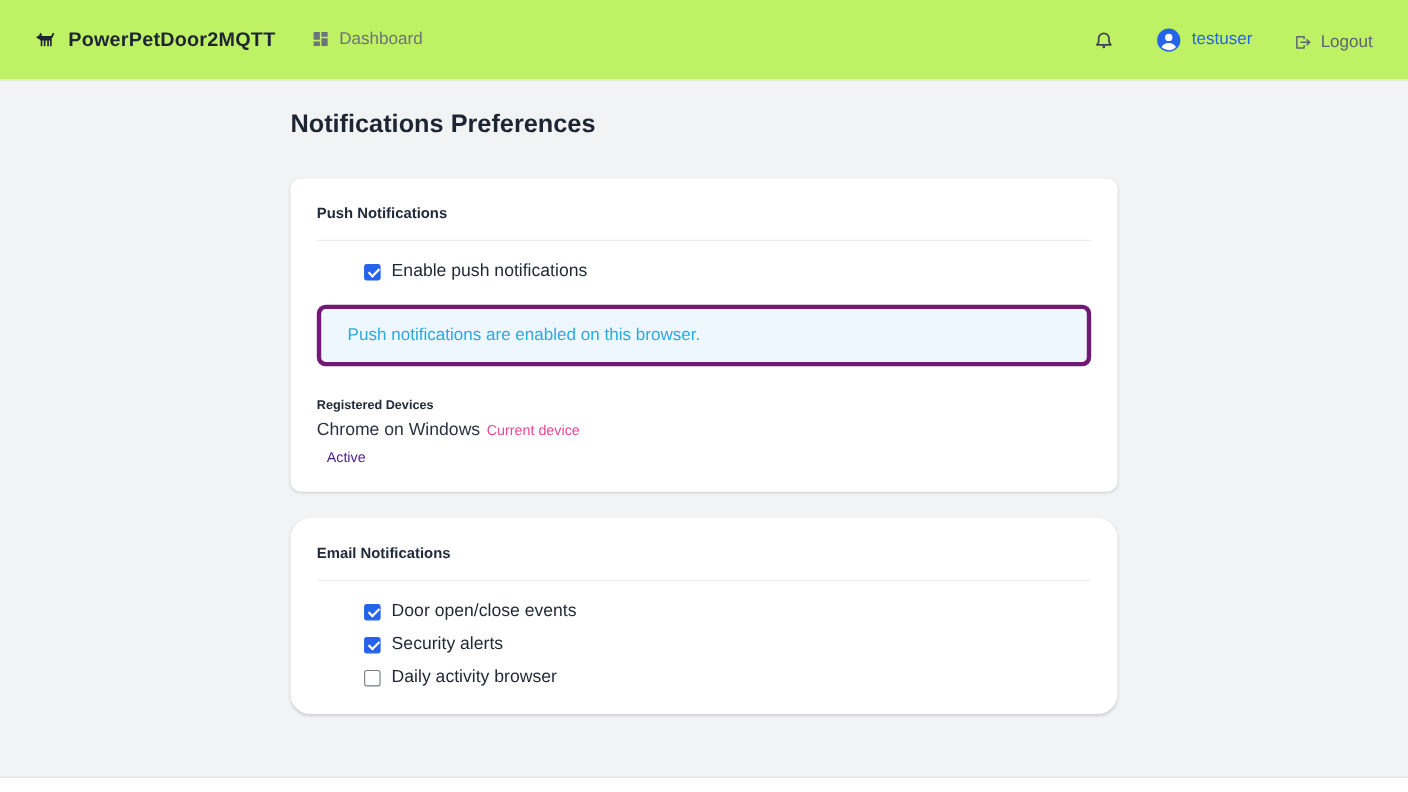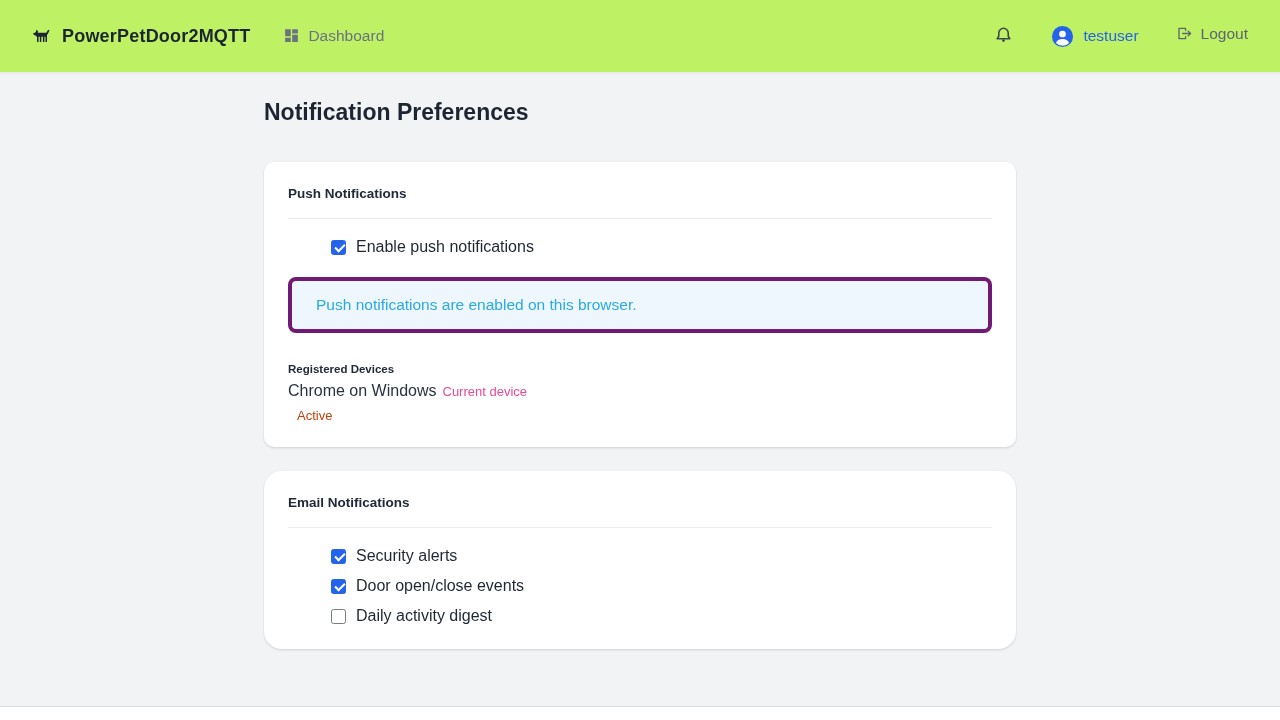--- a/index.html
+++ b/index.html
@@ -24,21 +24,21 @@
     box-shadow: 0 1px 2px rgba(0,0,0,0.04);
   }
   .brand { display: flex; align-items: center; gap: 10px; }
   .brand-title { font-size: 18px; font-weight: 700; color: #1e2532; letter-spacing: 0.2px; }
   .nav { margin-left: 33px; display: flex; align-items: center; }
   .nav-item {
     display: flex; align-items: flex-start; gap: 8px;
     color: #6b7280; font-size: 15.5px; cursor: pointer;
     text-decoration: none;
   }
-  .header-right { margin-left: auto; display: flex; align-items: flex-start; gap: 37px; }
+  .header-right { margin-left: auto; display: flex; align-items: flex-end; gap: 37px; }
   .icon-btn { background: none; border: none; cursor: pointer; display: flex; align-items: center; padding: 0; }
   .user-chip { display: flex; align-items: center; gap: 9px; cursor: pointer; text-decoration: none; }
   .user-name { color: #2563eb; font-size: 15.5px; }
   .logout { display: flex; align-items: center; gap: 8px; color: #5d6570; font-size: 15.5px; background: none; border: none; cursor: pointer; }
 
   
   .main { flex: 1 1 auto; overflow: hidden; }
   .container { width: 752px; margin: 0 auto; padding-top: 26px; }
   .page-title { font-size: 23px; font-weight: 700; color: #1e2532; margin-bottom: 36px; }
 
@@ -83,21 +83,21 @@
     border: 4px solid #701a75;
     border-radius: 8px;
     padding: 15px 24px;
     color: #2ba9e2;
     font-size: 15.5px;
   }
 
   .devices-label { margin-top: 30px; font-size: 11.5px; font-weight: 700; color: #222a3a; }
   .device-name { margin-top: 7px; font-size: 16px; color: #2a3240; }
   .device-tag { font-size: 13px; color: #ec4899; margin-left: 6px; font-weight: 400; }
-  .device-status { margin: 8px 0 0 9px; font-size: 13px; color: #c2410c; }
+  .device-status { margin: 8px 0 0 9px; font-size: 13px; color: #4c1d95; }
 
   
   .footer {
     flex: 0 0 auto;
     height: 14px;
     background: #ffffff;
     border-top: 1px solid #d9dee3;
   }
 
   svg { display: block; }
@@ -160,21 +160,21 @@
           <path d="M17.2 8.8 20.5 12l-3.3 3.2"></path>
         </svg>
       </span>
       <span>Logout</span>
     </button>
   </div>
 </header>
 
 <main class="main">
   <div class="container">
-    <h1 class="page-title">Notification Preferences</h1>
+    <h1 class="page-title">Notifications Preferences</h1>
 
     <section class="card">
       <h2 class="card-title">Push Notifications</h2>
       <hr class="divider">
 
       <div class="check-row">
         <input type="checkbox" class="cb" checked="" style="">
         <label class="check-label">Enable push notifications</label>
       </div>
 
@@ -186,27 +186,27 @@
       </div>
       <div class="device-status">Active</div>
     </section>
 
     <section class="card">
       <h2 class="card-title">Email Notifications</h2>
       <hr class="divider">
 
       <div class="check-row">
         <input type="checkbox" class="cb" checked="" style="">
+        <label class="check-label">Door open/close events</label>
+      </div>
+      <div class="check-row">
+        <input type="checkbox" class="cb" checked="" style="">
         <label class="check-label">Security alerts</label>
       </div>
       <div class="check-row">
-        <input type="checkbox" class="cb" checked="" style="">
-        <label class="check-label">Door open/close events</label>
-      </div>
-      <div class="check-row">
         <input type="checkbox" class="cb" style="">
-        <label class="check-label">Daily activity digest</label>
+        <label class="check-label">Daily activity browser</label>
       </div>
     </section>
   </div>
 </main>
 
 <footer class="footer"></footer>
 
 </body></html>

